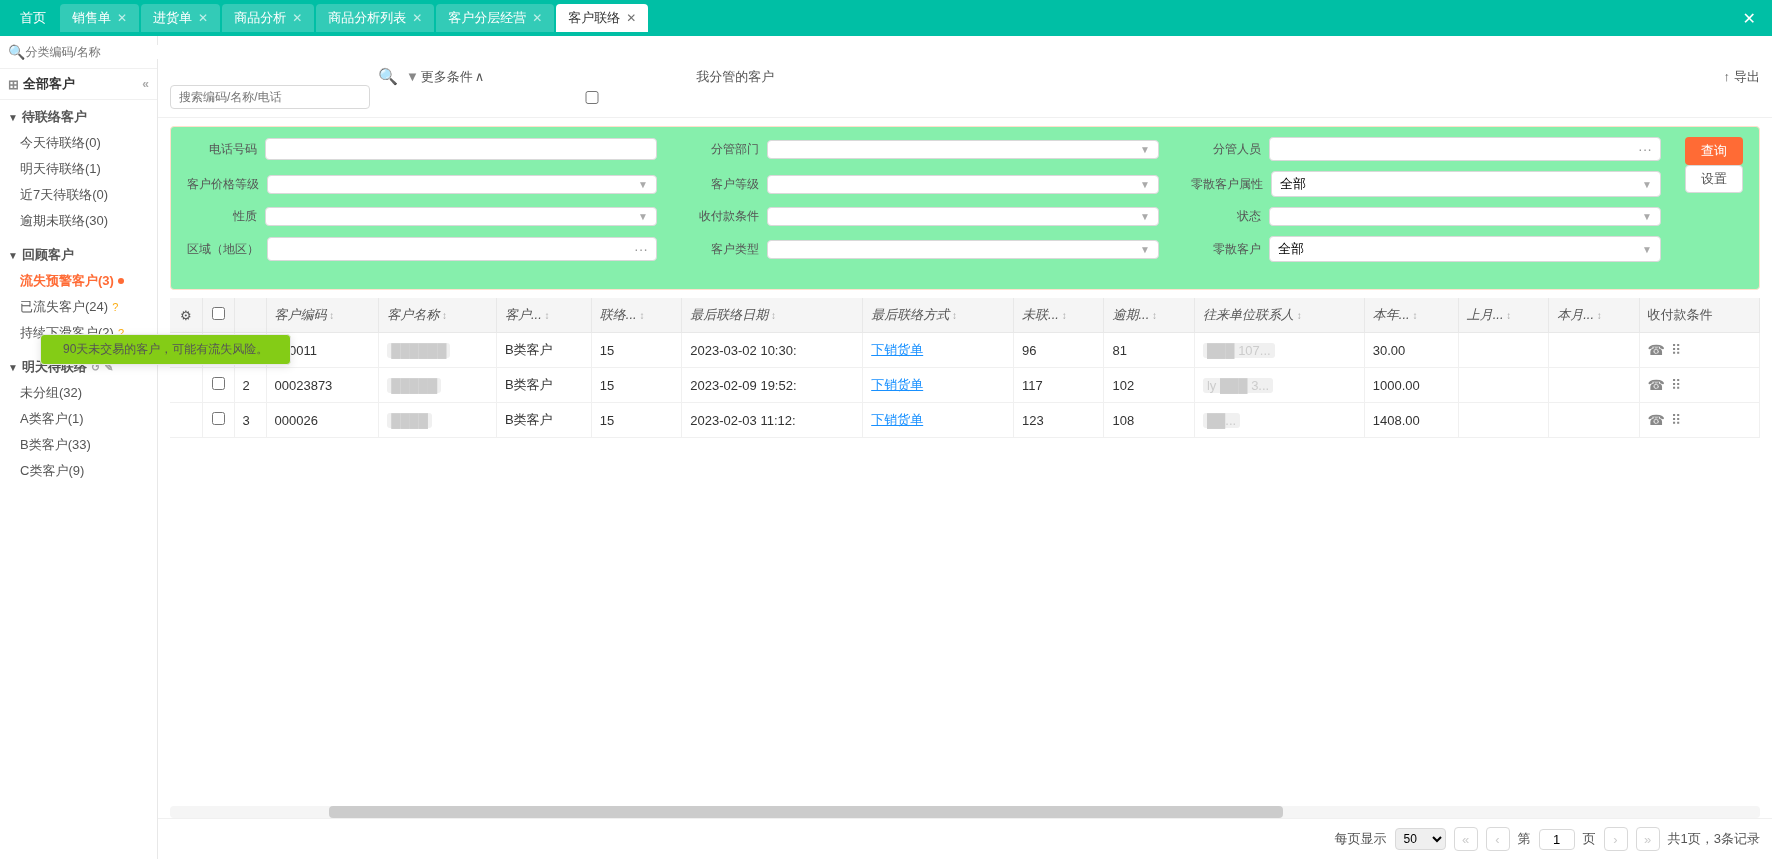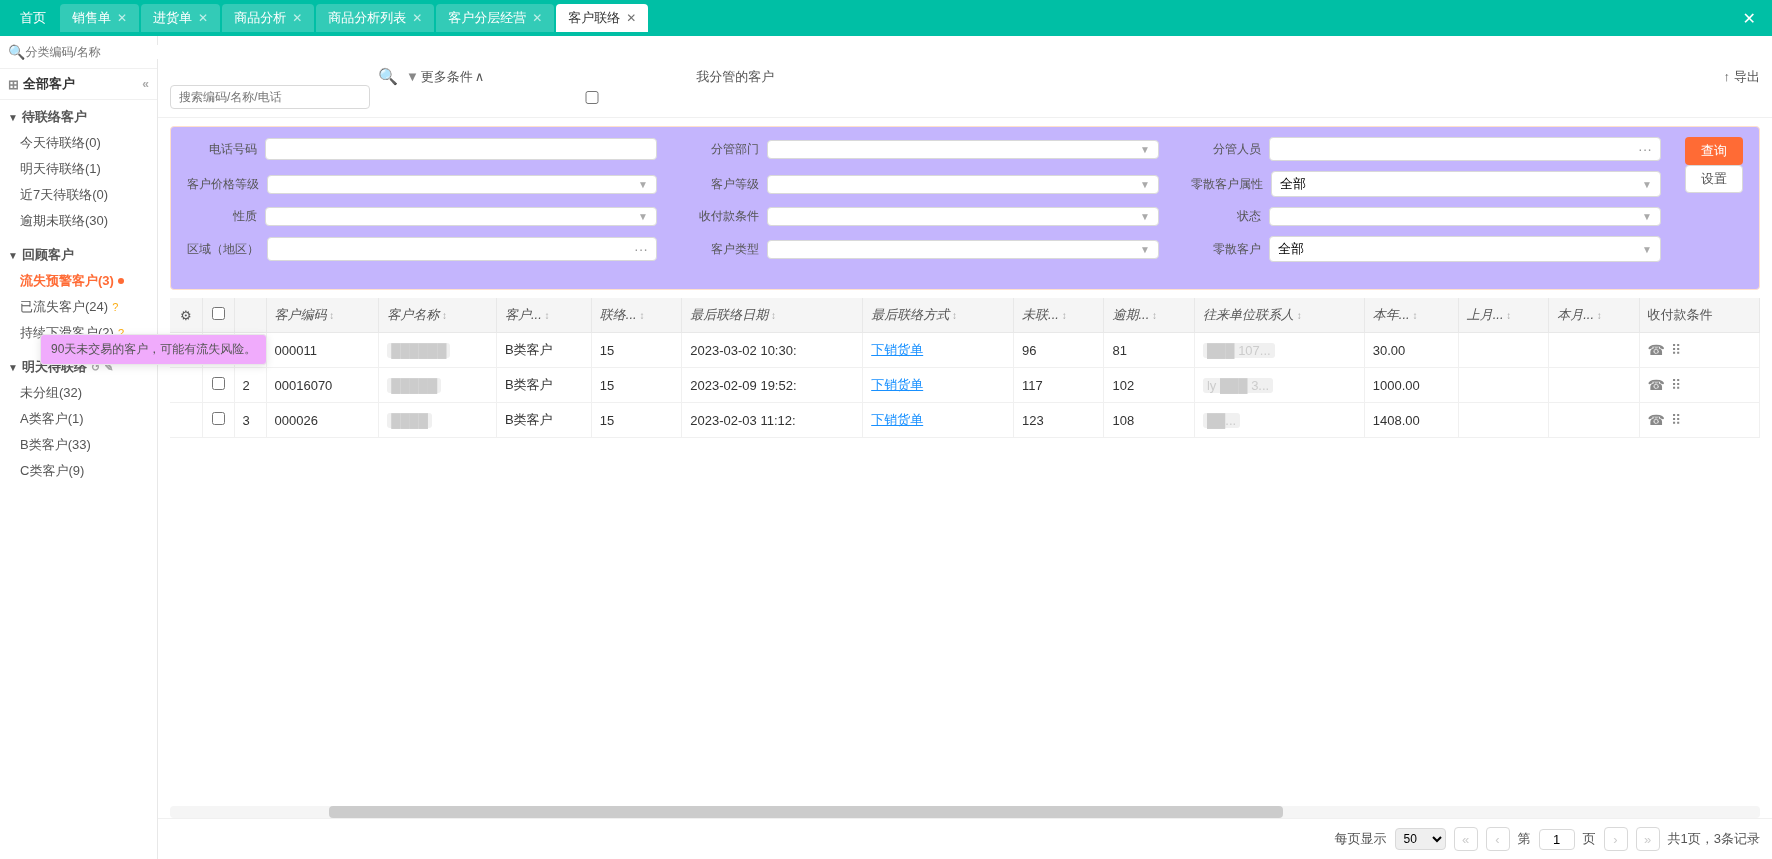--- a/index.html
+++ b/index.html
@@ -115,23 +115,23 @@
       display: inline-block;
       width: 6px; height: 6px;
       background: #ff6b35;
       border-radius: 50%;
       margin-left: 4px;
     }
     .sidebar-item .warn-icon { color: #faad14; margin-left: 4px; font-size: 11px; }
     .sidebar-tooltip {
       position: absolute;
       left: 40px;
-      background: #f0abfc;
+      background: #84cc16;
       border: 1px solid #e8e8e8;
-      padding: 6px 10px;
+      padding: 6px 22px;
       font-size: 12px;
       color: #555;
       z-index: 100;
       box-shadow: 0 2px 8px rgba(0,0,0,0.1);
       border-radius: 4px;
       white-space: nowrap;
       top: 298px;
     }
 
     
@@ -189,21 +189,21 @@
       display: flex;
       align-items: center;
       gap: 4px;
       color: #555;
       cursor: pointer;
       font-size: 12px;
     }
 
     
     .filter-area {
-      background: #c4b5fd;
+      background: #86efac;
       border: 1px solid #ffe0cc;
       border-radius: 4px;
       margin: 8px 12px;
       padding: 10px 16px;
     }
     .filter-row {
       display: flex;
       align-items: center;
       margin-bottom: 10px;
       gap: 0;
@@ -675,21 +675,21 @@
               </div>
             </td>
           </tr>
 
           <tr>
             <td style="text-align:center;"></td>
             <td style="text-align:center;">
               <input type="checkbox" style="">
             </td>
             <td>2</td>
-            <td>00016070</td>
+            <td>00023873</td>
             <td><span class="blurred">█████</span></td>
             <td>B类客户</td>
             <td>15</td>
             <td>2023-02-09 19:52:</td>
             <td><span class="link-text">下销货单</span></td>
             <td>117</td>
             <td>102</td>
             <td><span class="blurred">ly ███ 3...</span></td>
             <td>1000.00</td>
             <td></td>

